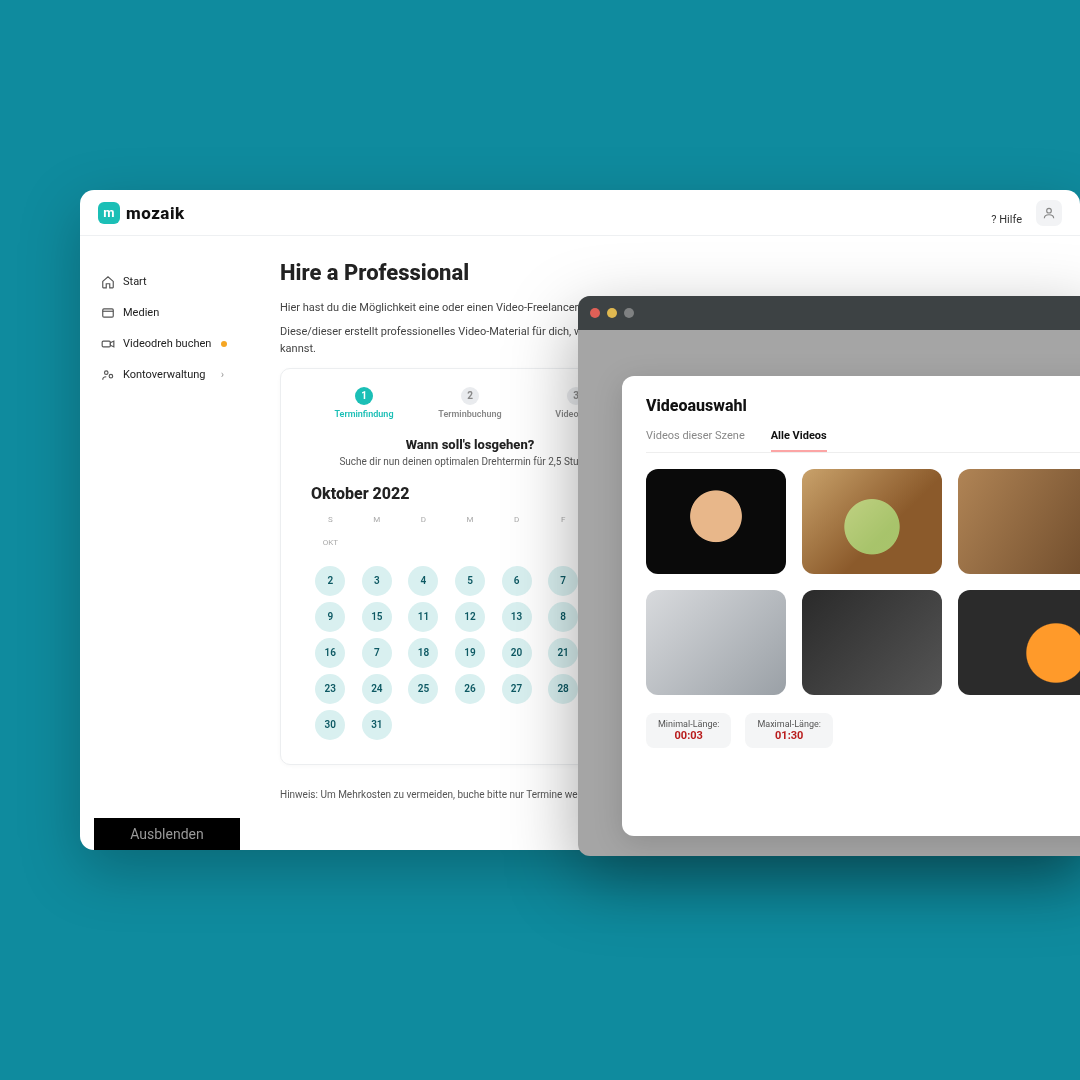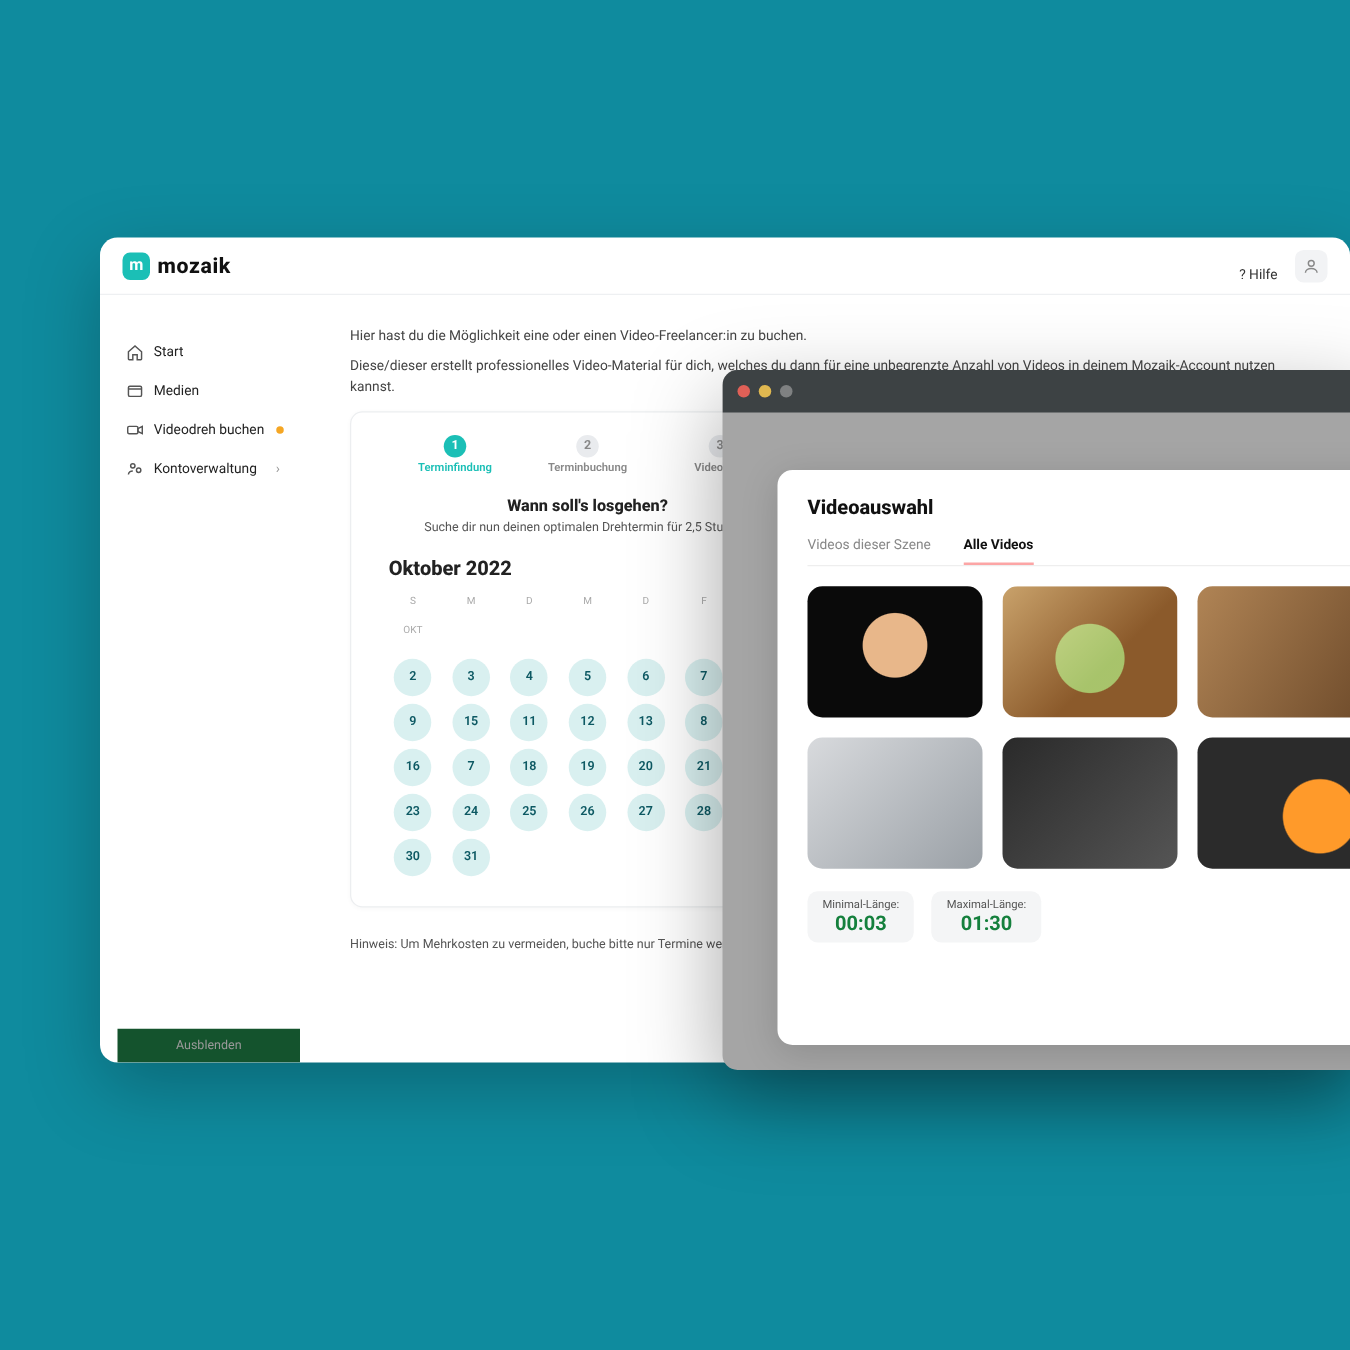--- a/index.html
+++ b/index.html
@@ -58,22 +58,22 @@
     color: #222;
   }
   .side-icon { width: 15px; height: 15px; display:flex; align-items:center; justify-content:center; color:#555; }
   .side-dot {
     width: 6px; height: 6px; border-radius: 50%;
     background: #f5a623; margin-left: 2px;
   }
   .side-chevron { margin-left: auto; margin-right: 10px; color:#999; }
   .sidebar-footer {
     margin-top: auto; padding: 8px 0;
-    text-align: center; font-size: 10px; color: #999;
-    background: #14532d;
+    text-align: center; font-size: 14px; color: #999;
+    background: #000000;
   }
 
   .main-pane {
     flex: 1; padding: 24px 40px 24px 40px;
     overflow: hidden;
     color: #222;
   }
   .page-title { font-size: 22px; font-weight: 800; margin-bottom: 14px; }
   .intro { font-size: 11px; line-height: 1.6; color: #444; margin-bottom: 6px; }
 
@@ -166,21 +166,21 @@
   .t4{background:linear-gradient(135deg,#d8dadd,#9aa0a6);}
   .t5{background:linear-gradient(135deg,#2a2a2a,#555);}
   .t6{background:radial-gradient(circle at 70% 60%, #ff9a2a 0 25%, #2b2b2b 26% 100%);}
 
   .len-row { display:flex; gap:14px; margin-top:18px; }
   .len-box {
     background:#f4f5f6; border-radius:8px;
     padding:6px 12px; font-size:9px; color:#555;
     display:flex; flex-direction:column; align-items:center;
   }
-  .len-box b { font-size:16px; color:#15803d; }
+  .len-box b { font-size:11px; color:#b91c1c; }
 </style>
 </head>
 <body>
 
 <div class="app-window">
 
   <div class="topbar">
     <div class="logo-wrap">
       <div class="logo-mark">m</div>
       <div class="logo-text">mozaik</div>
@@ -233,20 +233,21 @@
               <path d="M3 20c0-3 3-5 6-5"></path>
             </svg>
         </span>
         <span>Kontoverwaltung</span>
         <span class="side-chevron">›</span>
       </div>
       <div class="sidebar-footer">Ausblenden</div>
     </div>
 
     <div class="main-pane">
+      <h1 class="page-title">Hire a Professional</h1>
       <p class="intro">Hier hast du die Möglichkeit eine oder einen Video-Freelancer:in zu buchen.</p>
       <p class="intro">Diese/dieser erstellt professionelles Video-Material für dich, welches du dann für eine unbegrenzte Anzahl von Videos in deinem Mozaik-Account nutzen kannst.</p>
 
       <div class="card">
         <div class="stepper">
           <div class="step active">
             <div class="step-circle">1</div>
             <div class="step-label">Terminfindung</div>
           </div>
           <div class="step">

